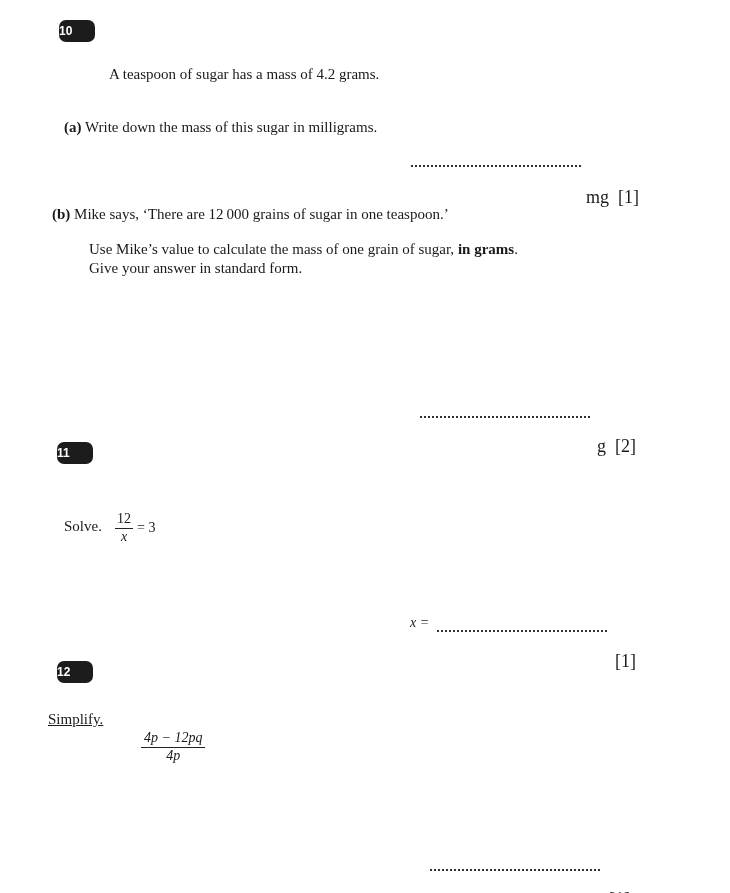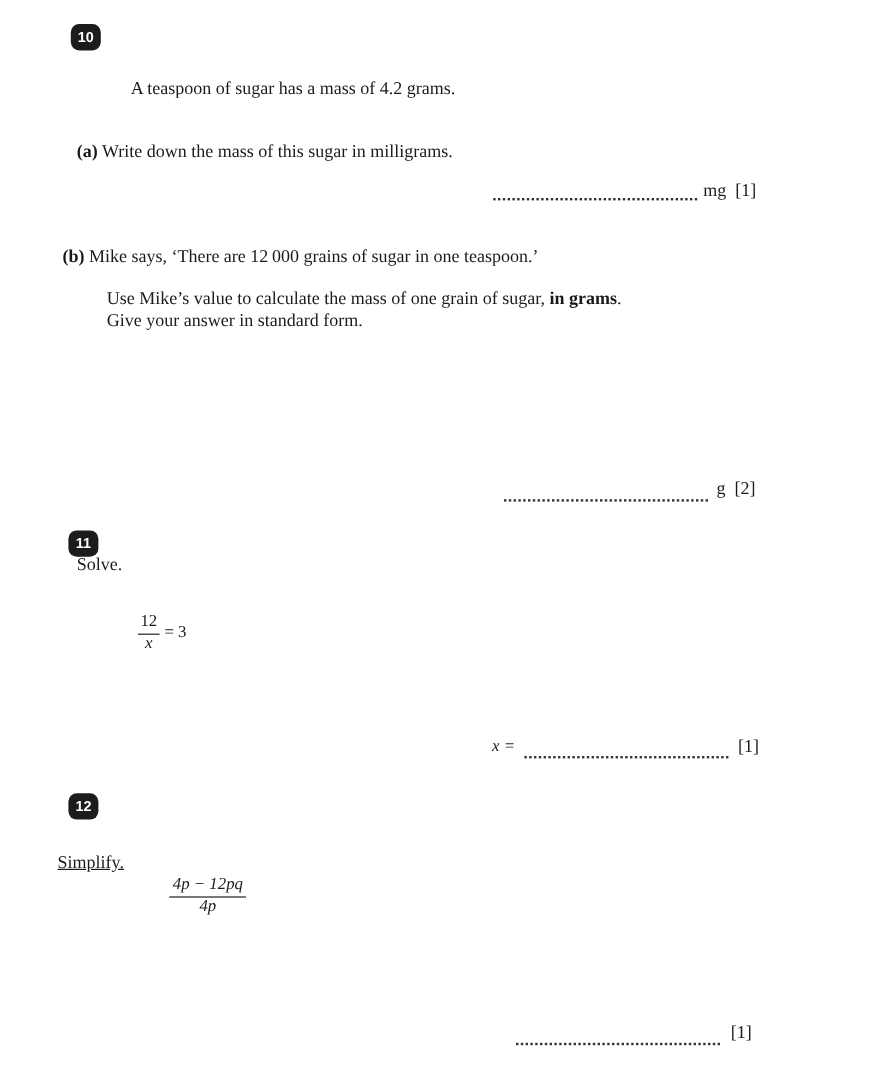--- a/index.html
+++ b/index.html
@@ -1,31 +1,31 @@
 <!DOCTYPE html>
 <html><head>
 <meta charset="utf-8">
 <style>
   html, body { margin: 0; padding: 0; background: #ffffff; }
   body {
     width: 730px; height: 893px; position: relative; overflow: hidden;
     font-family: "Liberation Serif", serif; color: #1a1a1a; font-size: 15px;
   }
   .qnum {
-    position: absolute; width: 25px; height: 22px; border-radius: 7px;
+    position: absolute; width: 36px; height: 22px; border-radius: 7px;
     background: #1c1c1c; color: #ffffff;
     font-family: "Liberation Sans", sans-serif; font-weight: bold; font-size: 12px;
-    display: flex; align-items: center; justify-content: center;
+    display: flex; align-items: center; justify-content: flex-start;
   }
   .txt { position: absolute; white-space: nowrap; font-size: 15px; }
   .bold { font-weight: bold; }
   .dots {
     position: absolute; height: 0; border-bottom: 2px dotted #333;
   }
-  .mark { position: absolute; white-space: nowrap; font-size: 15px; }
+  .mark { position: absolute; white-space: nowrap; font-size: 18px; margin-top: 36px; }
   .frac { position: absolute; display: flex; flex-direction: column; align-items: center; font-size: 14px; }
   .frac .num { padding: 0 2px 1px 2px; border-bottom: 1px solid #222; line-height: 16px; }
   .frac .den { line-height: 16px; font-style: italic; }
   .ital { font-style: italic; }
 </style>
 </head>
 <body>
 
 <div class="qnum" style="left:59px; top:20px;">
   <span>10</span>
@@ -57,21 +57,21 @@
 <div class="dots" style="left:420px; top:416px; width:170px;"></div>
 <div class="mark" style="left:597px; top:400px;">
   <span>g</span>&nbsp;
   <span>[2]</span>
 </div>
 
 <div class="qnum" style="left:57px; top:442px;">
   <span>11</span>
 </div>
 
-<div class="txt" style="left:64px; top:463px;">Solve.</div>
+<div class="txt" style="left:64px; top:518px;">Solve.</div>
 
 <div class="frac" style="left:115px; top:511px;">
   <span class="num">12</span>
   <span class="den">x</span>
 </div>
 <div class="txt" style="left:137px; top:520px; font-size:14px;">= 3</div>
 
 <div class="txt ital" style="left:410px; top:615px; font-size:14px;">x =</div>
 <div class="dots" style="left:437px; top:630px; width:170px;"></div>
 <div class="mark" style="left:615px; top:615px;">[1]</div>

